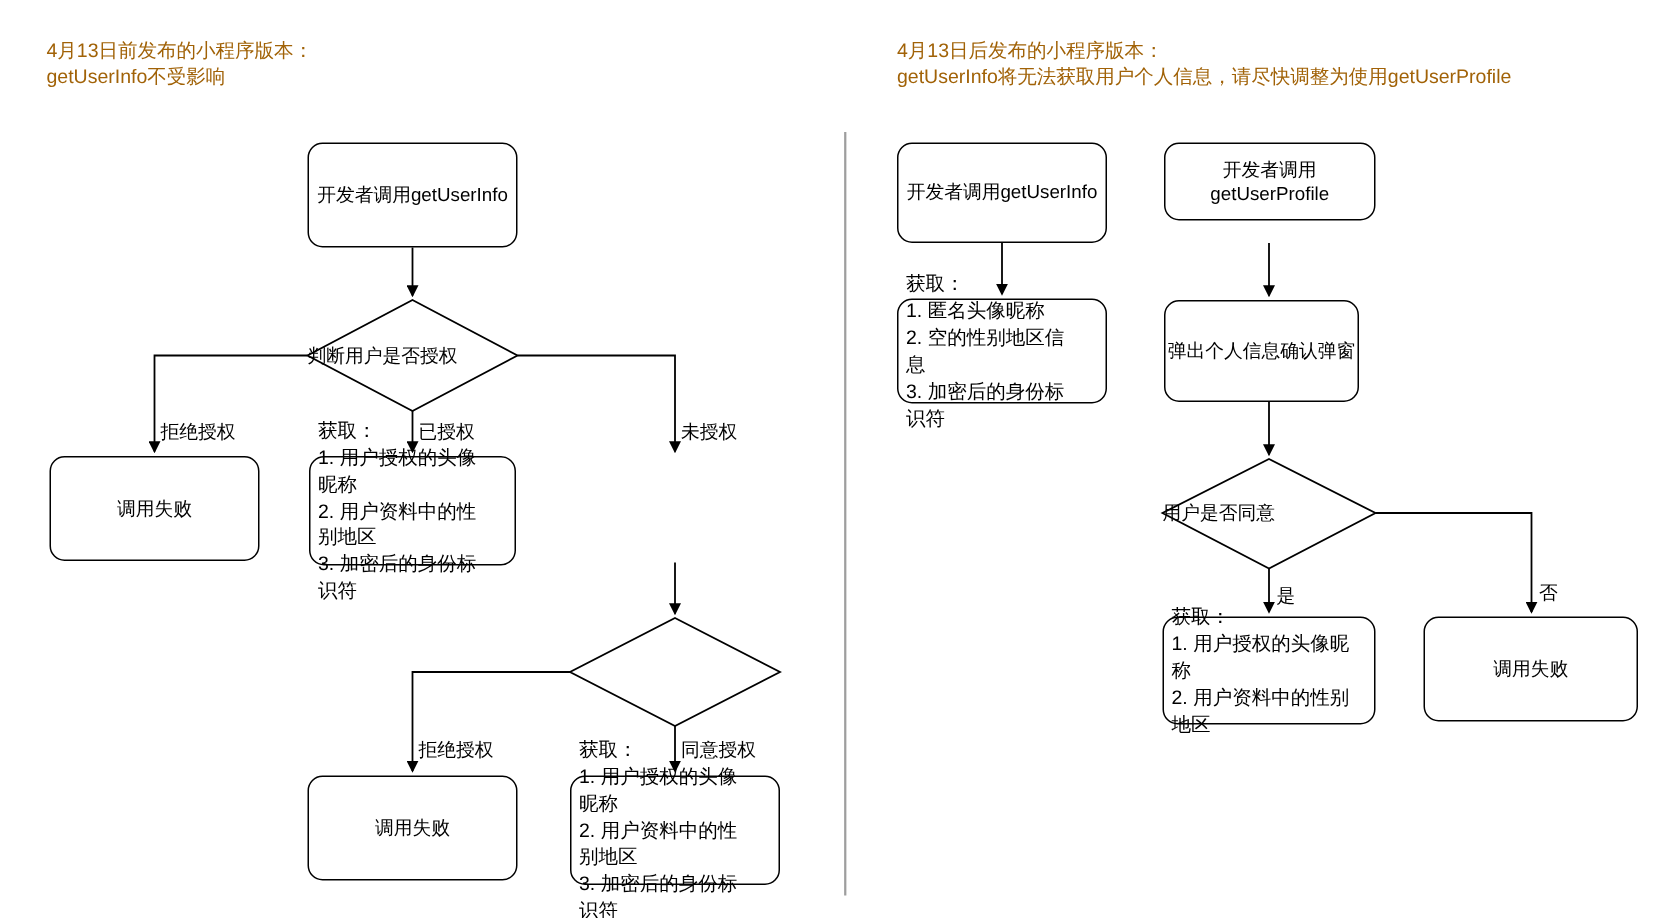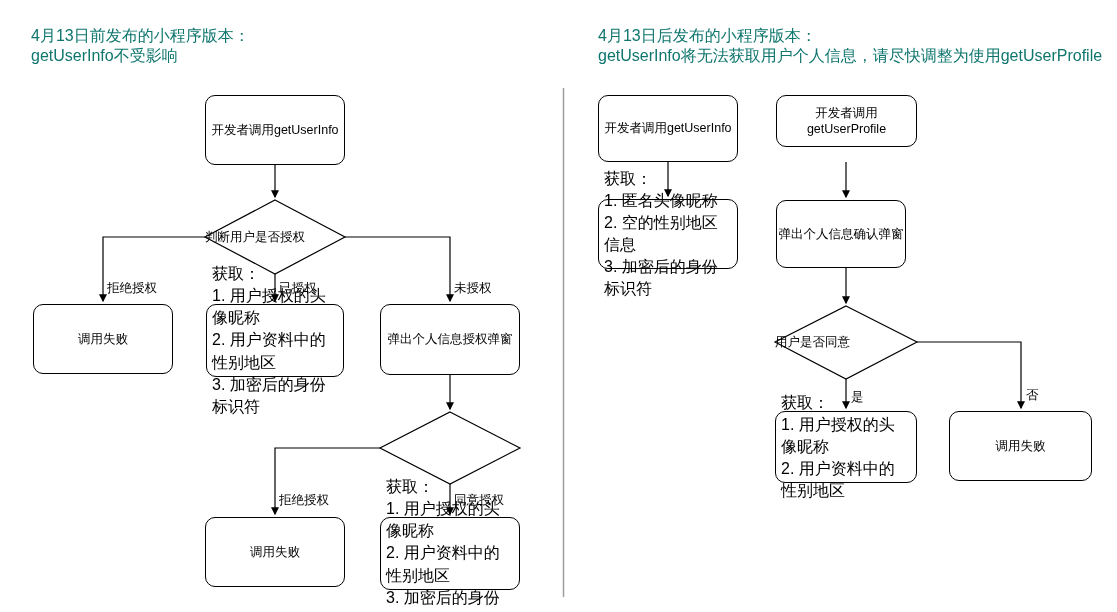--- a/index.html
+++ b/index.html
@@ -7,33 +7,33 @@
     position:relative;
     width:1117px;height:612px;
     background:#fff;
     font-family:"Liberation Sans", sans-serif;
     color:#000;
     overflow:hidden;
   }
   #wires{position:absolute;left:0;top:0;z-index:1;}
   .header{
     position:absolute;z-index:2;
-    font-size:16px;line-height:1.28;color:#0f766e;
+    font-size:13px;line-height:1.28;color:#a16207;
     white-space:nowrap;
   }
   .node{
     position:absolute;z-index:2;box-sizing:border-box;
     border:1.2px solid #000;border-radius:10px;background:#fff;
     display:flex;align-items:center;justify-content:center;
     text-align:center;font-size:12.5px;line-height:1.3;color:#000;
   }
   .node span{white-space:pre-line;}
   .node.list{
     justify-content:flex-start;text-align:left;
-    padding:0 15px 0 5px;font-size:16px;line-height:1.38;
+    padding:0 15px 0 5px;font-size:13px;line-height:1.38;
   }
   .dtext{
     position:absolute;z-index:2;
     display:flex;align-items:center;justify-content:flex-start;
     font-size:12.5px;color:#000;text-align:center;
   }
   .elabel{
     position:absolute;z-index:2;
     font-size:12.5px;color:#000;white-space:nowrap;
   }
@@ -95,23 +95,20 @@
     <span>调用失败</span>
   </div>
 
   <div class="node list" style="left:206px;top:304px;width:138px;height:73px">
     <span>获取：
 1. 用户授权的头像昵称
 2. 用户资料中的性别地区
 3. 加密后的身份标识符</span>
   </div>
 
-  <div class="node" style="left:380px;top:304px;width:140px;height:71px">
-    <span>弹出个人信息授权弹窗</span>
-  </div>
 
 
   <div class="node" style="left:205px;top:517px;width:140px;height:70px">
     <span>调用失败</span>
   </div>
 
   <div class="node list" style="left:380px;top:517px;width:140px;height:73px">
     <span>获取：
 1. 用户授权的头像昵称
 2. 用户资料中的性别地区

